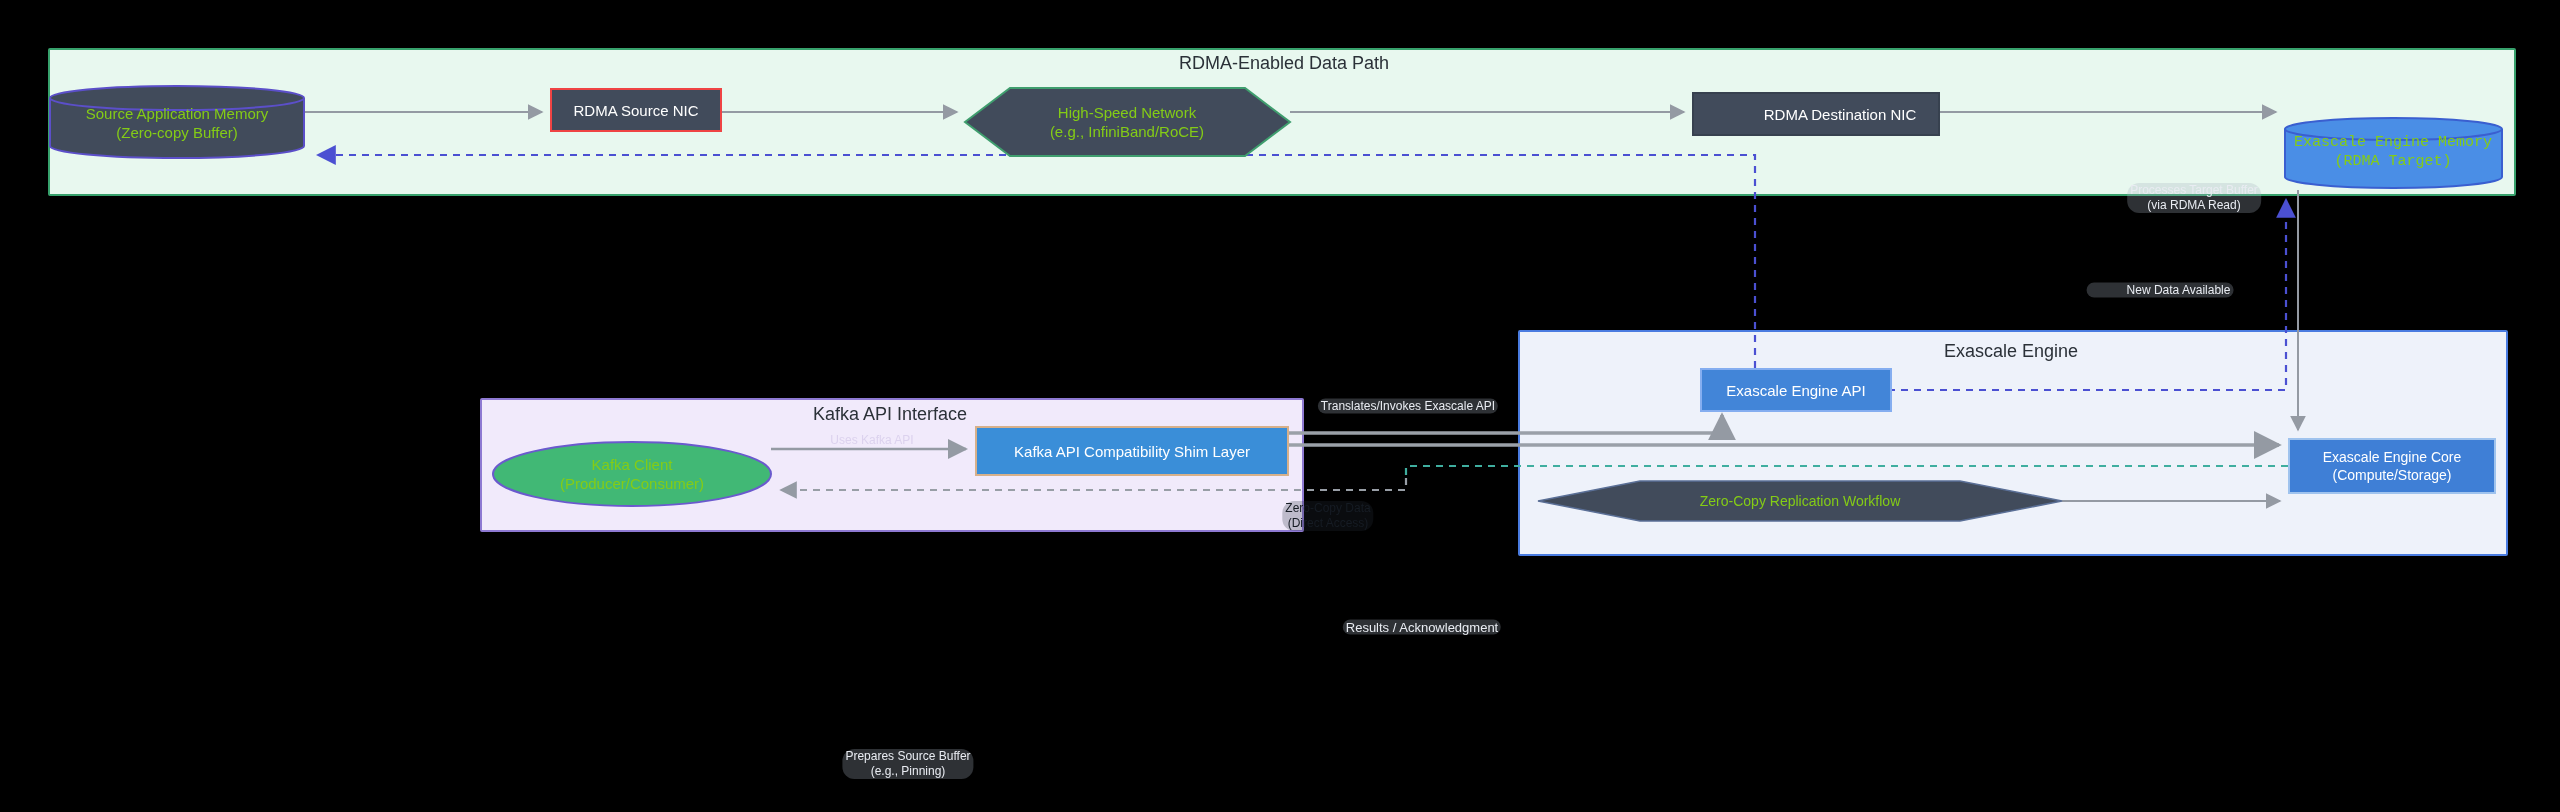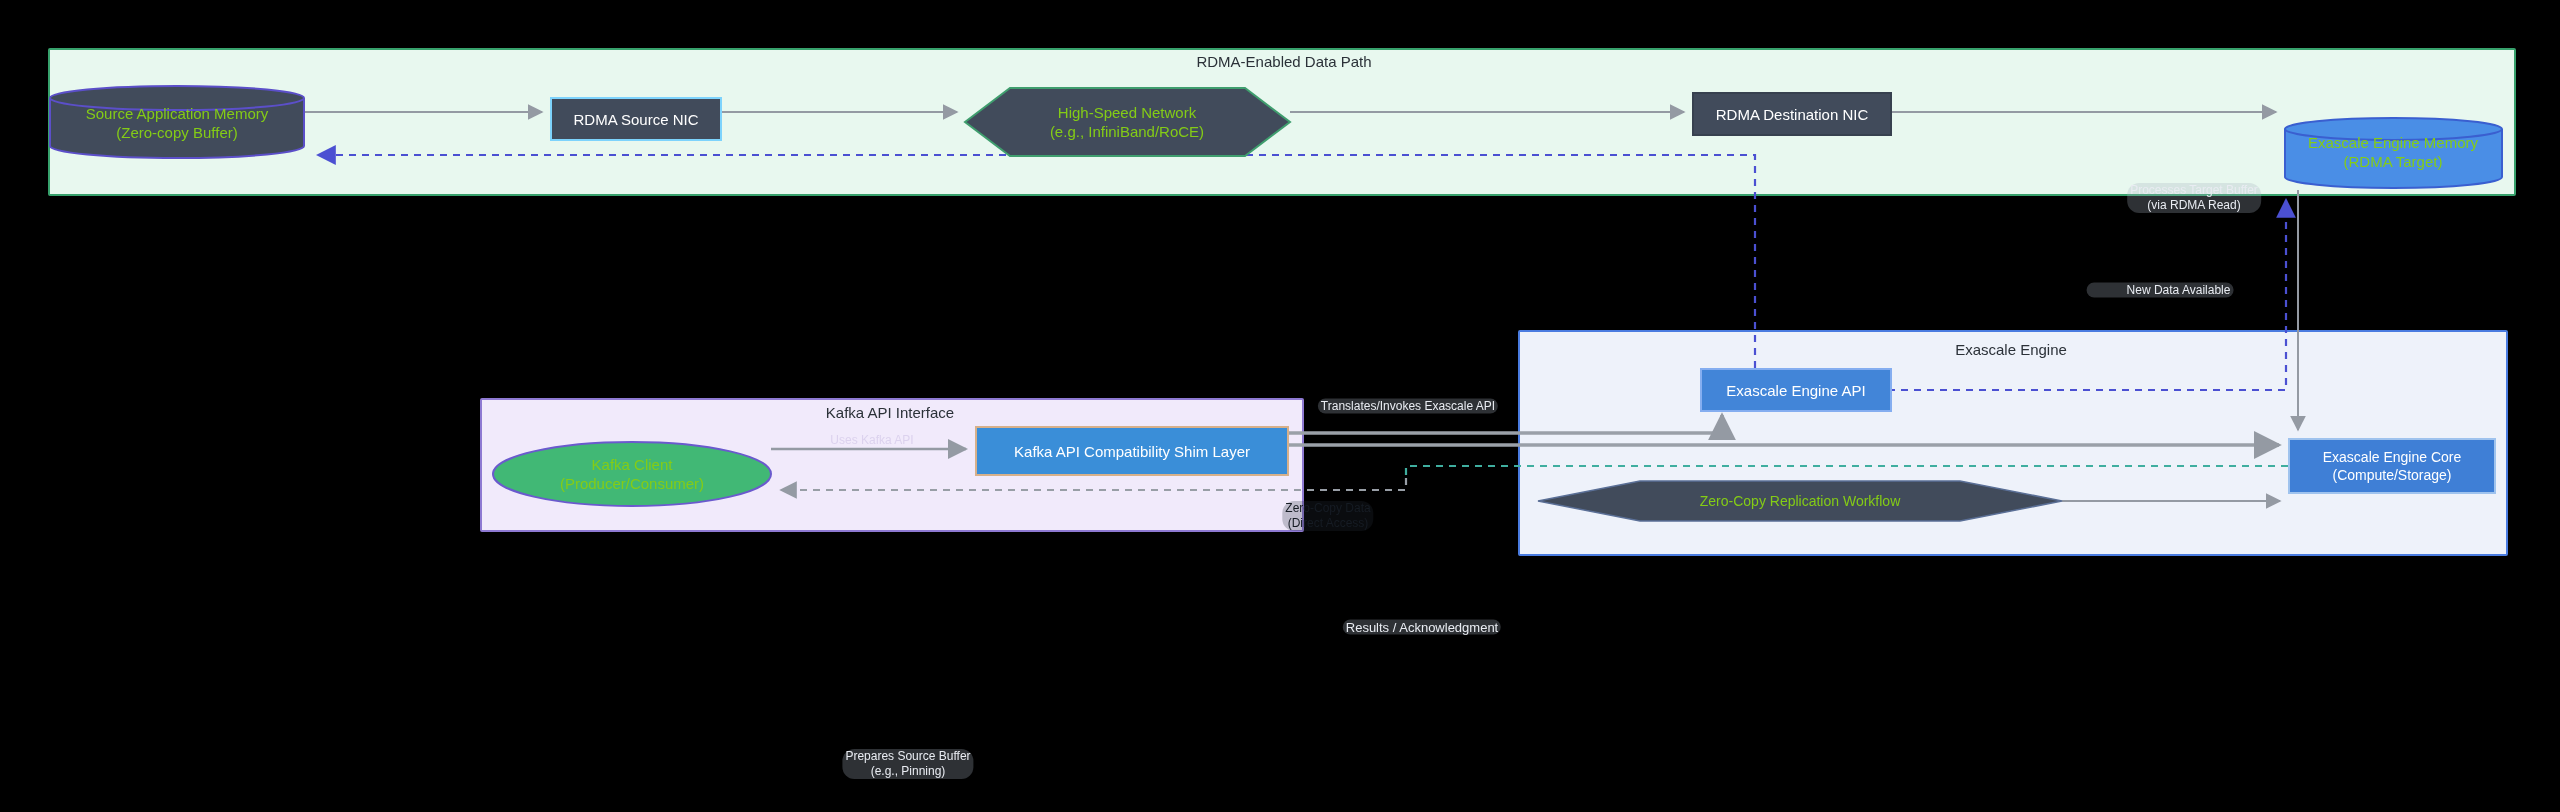--- a/index.html
+++ b/index.html
@@ -1,20 +1,20 @@
 <!DOCTYPE html>
 <html><head>
 <meta charset="utf-8">
 <style>
   html,body{margin:0;padding:0;background:#000;}
   body{width:2560px;height:812px;position:relative;overflow:hidden;
        font-family:"Liberation Sans","DejaVu Sans",sans-serif;}
   .stage{position:absolute;inset:0;}
   .group{position:absolute;border:2px solid;border-radius:2px;z-index:1;}
-  .gtitle{position:absolute;transform:translateX(-50%);font-size:15px;color:#2b3138;
+  .gtitle{position:absolute;transform:translateX(-50%);font-size:18px;color:#2b3138;
           z-index:6;white-space:nowrap;}
   svg.layer{position:absolute;left:0;top:0;z-index:2;}
   svg.shapes{z-index:4;}
   .node{position:absolute;display:flex;align-items:center;justify-content:center;
         flex-direction:column;color:#fff;font-size:15px;text-align:center;
         z-index:4;line-height:19px;}
   .dark{background:#414b5b;}
   .lbl{position:absolute;transform:translate(-50%,-50%);z-index:6;color:#84cc16;
        font-size:15px;line-height:19px;text-align:center;white-space:nowrap;}
   .elbl{position:absolute;transform:translate(-50%,-50%);z-index:6;font-size:12px;
@@ -73,24 +73,24 @@
     <path d="M965,122 L1010,88 H1245 L1290,122 L1245,156 H1010 z" fill="#414b5b" stroke="#3f9e6e" stroke-width="2"></path>
 
     <path d="M2285,129 a108.5,11 0 0 1 217,0 v48 a108.5,11 0 0 1 -217,0 z" fill="#4a8ee6" stroke="#3a5fd0" stroke-width="2"></path>
     <path d="M2285,129 a108.5,11 0 0 0 217,0" fill="none" stroke="#3a5fd0" stroke-width="2"></path>
 
     <ellipse cx="632" cy="474" rx="139" ry="32" fill="#41b875" stroke="#6a5acd" stroke-width="2"></ellipse>
 
     <path d="M1538,501 L1640,481 H1960 L2062,501 L1960,521 H1640 z" fill="#414b5b" stroke="#5a6f96" stroke-width="1.5"></path>
   </svg>
 
-  <div class="node dark" style="left:550px;top:97px;width:168px;height:40px;border:2px solid #7dd3fc;">
+  <div class="node dark" style="left:550px;top:88px;width:168px;height:40px;border:2px solid #ef4444;">
     <span>RDMA Source NIC</span>
   </div>
-  <div class="node dark" style="left:1692px;top:92px;width:196px;height:40px;border:2px solid #37414f;">
+  <div class="node dark" style="left:1692px;top:92px;width:196px;height:40px;border:2px solid #37414f;padding-left:48px;">
     <span>RDMA Destination NIC</span>
   </div>
   <div class="node" style="left:975px;top:426px;width:310px;height:46px;background:#3a8ed8;border:2px solid #d7b08a;">
     <span>Kafka API Compatibility Shim Layer</span>
   </div>
   <div class="node" style="left:2288px;top:438px;width:204px;height:52px;background:#3f7fd6;border:2px solid #9fc3ee;font-size:14px;line-height:18px;">
     <span>Exascale Engine Core</span>
     <span>(Compute/Storage)</span>
   </div>
   <div class="node" style="left:1700px;top:368px;width:188px;height:40px;background:#4285d8;border:2px solid #85aef0;">
@@ -98,21 +98,21 @@
   </div>
 
   <div class="lbl" style="left:177px;top:123px;">
     <div>Source Application Memory</div>
     <div>(Zero-copy Buffer)</div>
   </div>
   <div class="lbl" style="left:1127px;top:122px;">
     <div>High-Speed Network</div>
     <div>(e.g., InfiniBand/RoCE)</div>
   </div>
-  <div class="lbl" style="left:2393px;top:152px;">
+  <div class="lbl" style="left:2393px;top:152px;font-family:Liberation Mono, monospace;">
     <div>Exascale Engine Memory</div>
     <div>(RDMA Target)</div>
   </div>
   <div class="lbl" style="left:632px;top:474px;">
     <div>Kafka Client</div>
     <div>(Producer/Consumer)</div>
   </div>
   <div class="lbl" style="left:1800px;top:501px;font-size:14px;">Zero-Copy Replication Workflow</div>
 
   <div class="gtitle" style="left:1284px;top:53px;">RDMA-Enabled Data Path</div>

